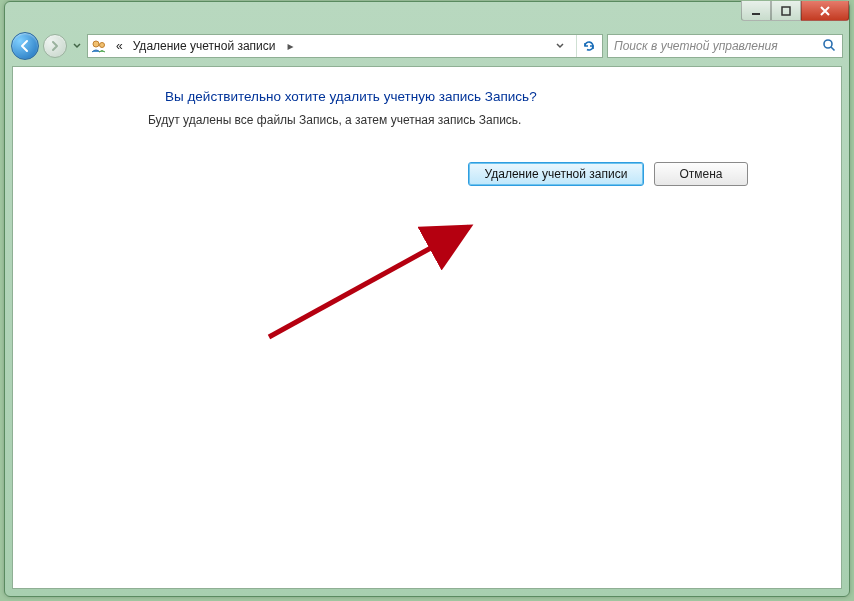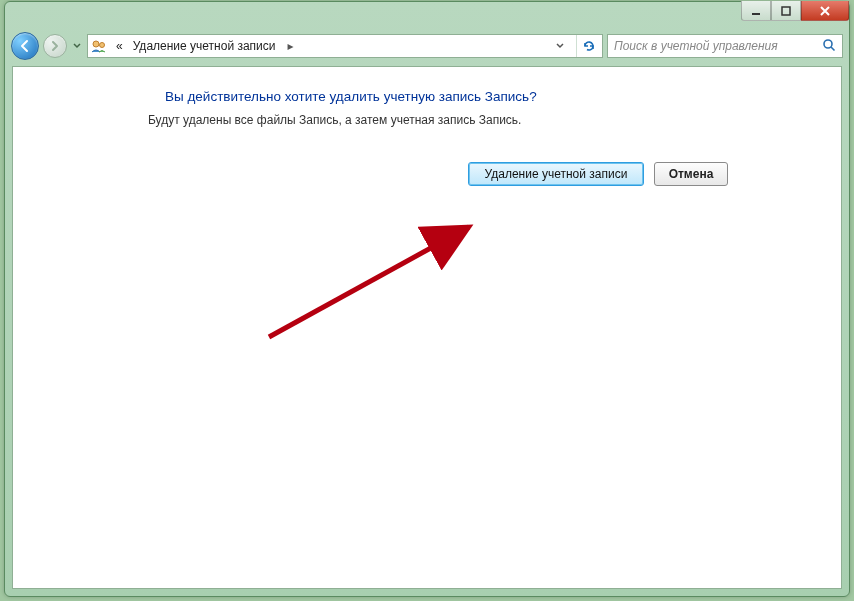--- a/index.html
+++ b/index.html
@@ -147,22 +147,21 @@
     background: linear-gradient(#eaf7fe, #bfe7fb);
     border: 1px solid #2f9de0;
     box-shadow: 0 0 0 1px #6dc3ee inset;
     color: #111;
     width: 176px;
   }
   .btn.secondary {
     background: linear-gradient(#fdfdfd, #e8e8e8);
     border: 1px solid #8a8a8a;
     color: #222;
-    width: 74px;
-    font-weight: bold;
+    width: 94px;
   }
 
   .annot-arrow {
     position: absolute;
     left: 246px; top: 150px;
     pointer-events: none;
   }
 </style>
 </head>
 <body>

